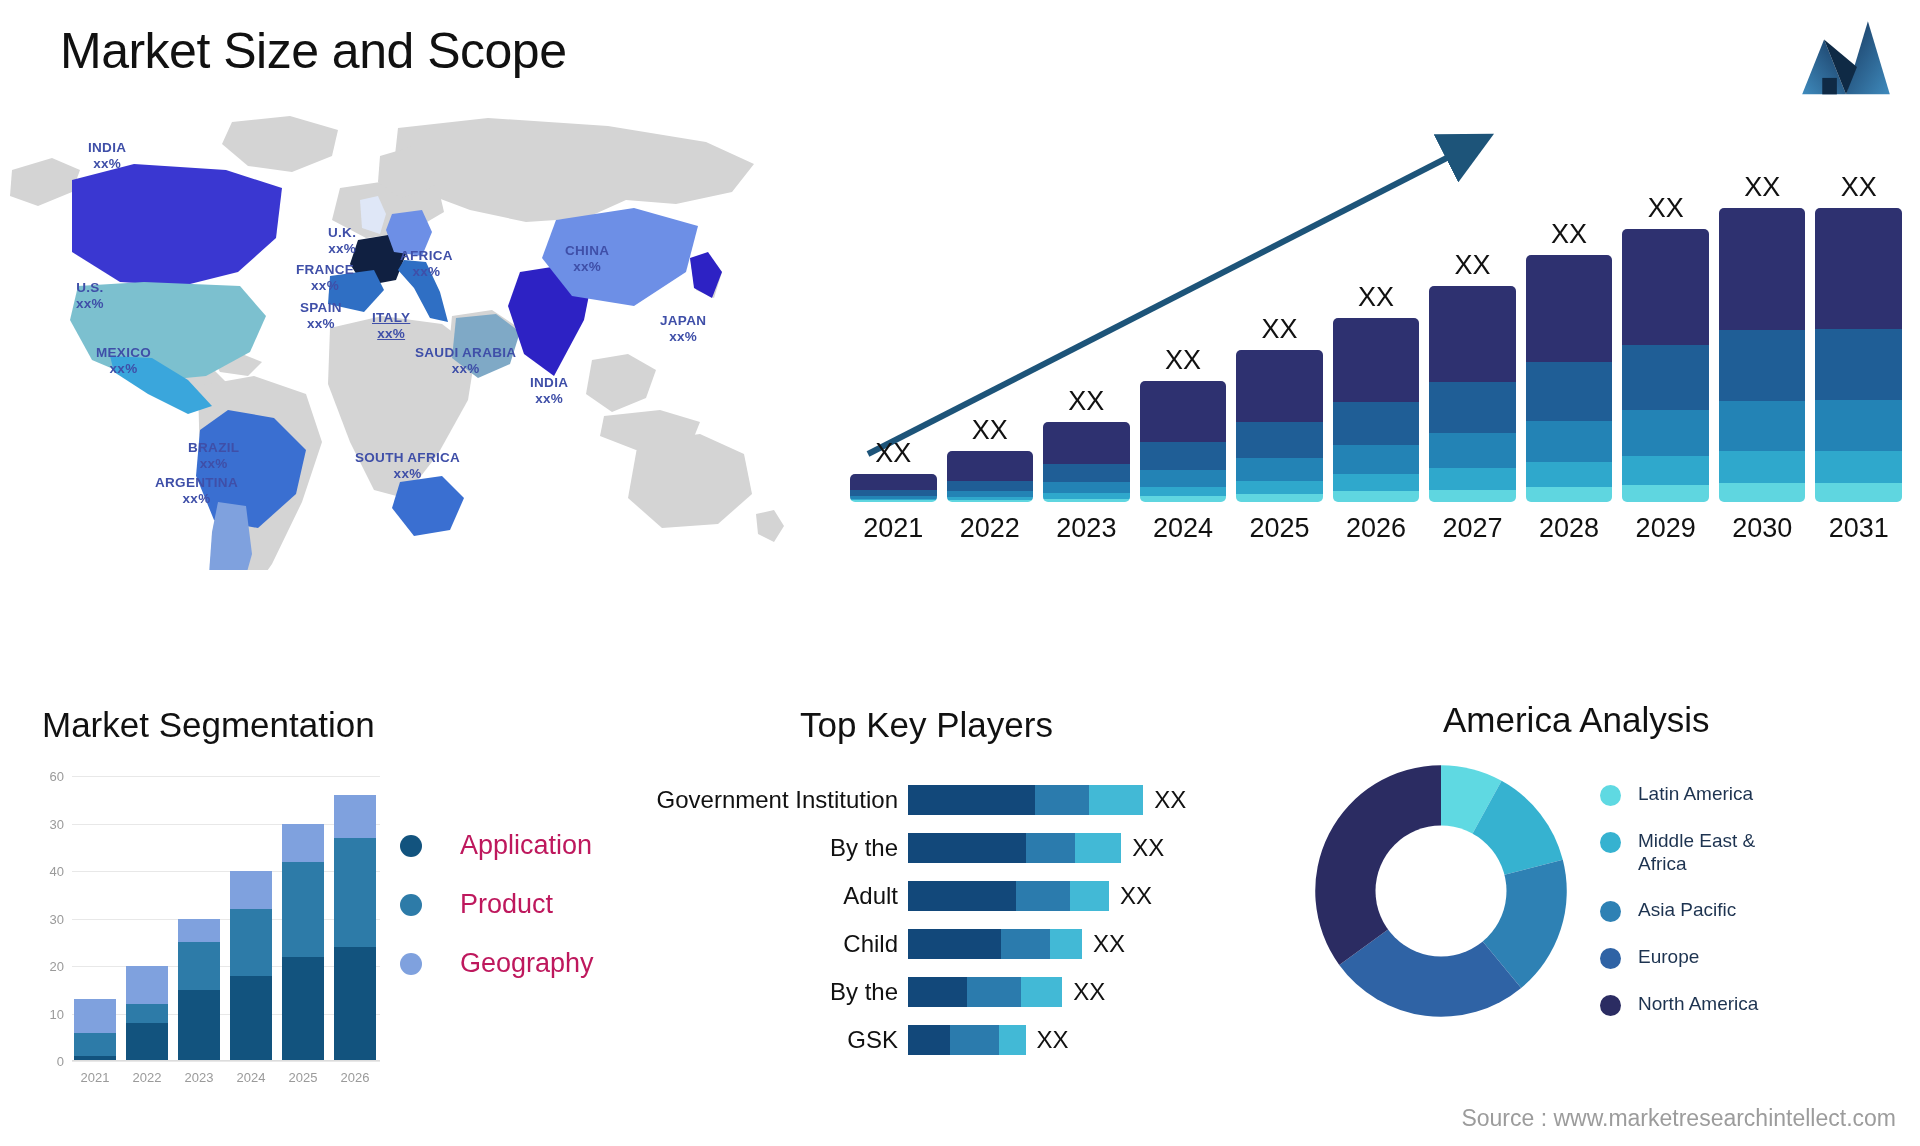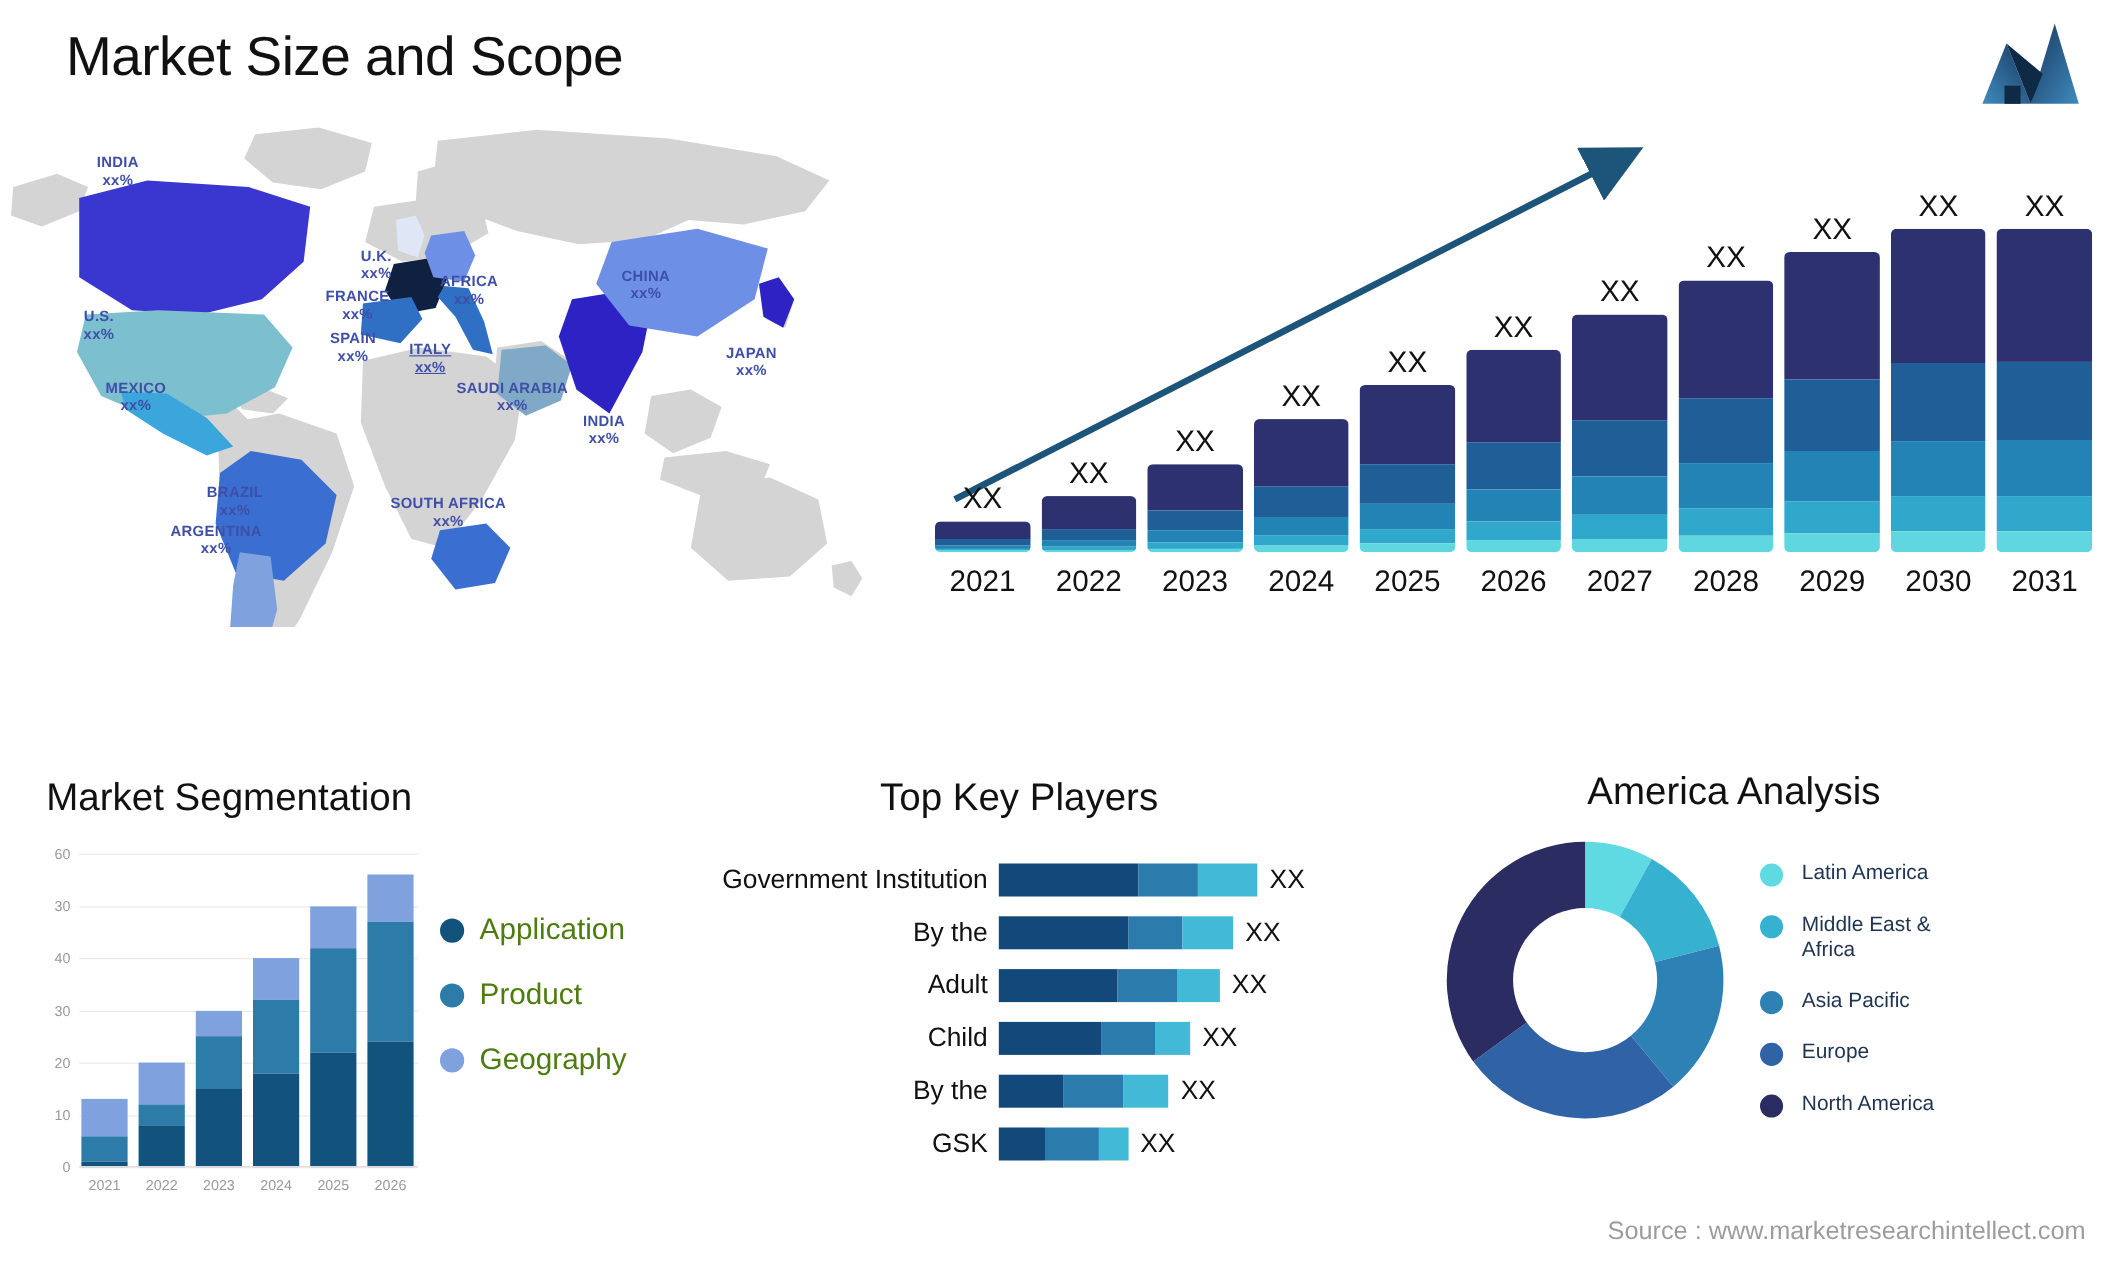--- a/index.html
+++ b/index.html
@@ -46,21 +46,21 @@
   #seg-bars{position:absolute;left:44px;right:4px;top:8px;bottom:42px;display:flex;
             align-items:flex-end;gap:10px;}
   .seg-bar-wrap{flex:1;height:100%;display:flex;flex-direction:column;justify-content:flex-end;}
   .seg-seg{width:100%;}
   #seg-xaxis{position:absolute;left:44px;right:4px;bottom:18px;display:flex;gap:10px;}
   #seg-xaxis div{flex:1;text-align:center;font-size:13px;color:#9a9a9a;}
   #seg-baseline{position:absolute;left:42px;right:0;bottom:42px;height:1px;background:#dcdcdc;}
   #seg-legend{position:absolute;left:400px;top:830px;}
   .seg-leg-item{display:flex;align-items:center;gap:14px;margin-bottom:28px;}
   .seg-leg-dot{width:22px;height:22px;border-radius:50%;flex:none;}
-  .seg-leg-label{font-size:27px;color:#4d7c0f;}
+  .seg-leg-label{font-size:27px;color:#be185d;margin-left:24px;}
 
   
   #players-panel{position:absolute;left:640px;top:780px;width:560px;}
   .player-row{display:flex;align-items:center;height:39px;margin-bottom:9px;}
   .player-name{width:258px;text-align:right;padding-right:10px;font-size:24px;color:#111;
                white-space:nowrap;}
   .player-bar{height:30px;display:flex;}
   .player-seg{height:100%;}
   .player-val{font-size:24px;color:#111;margin-left:11px;}
 

